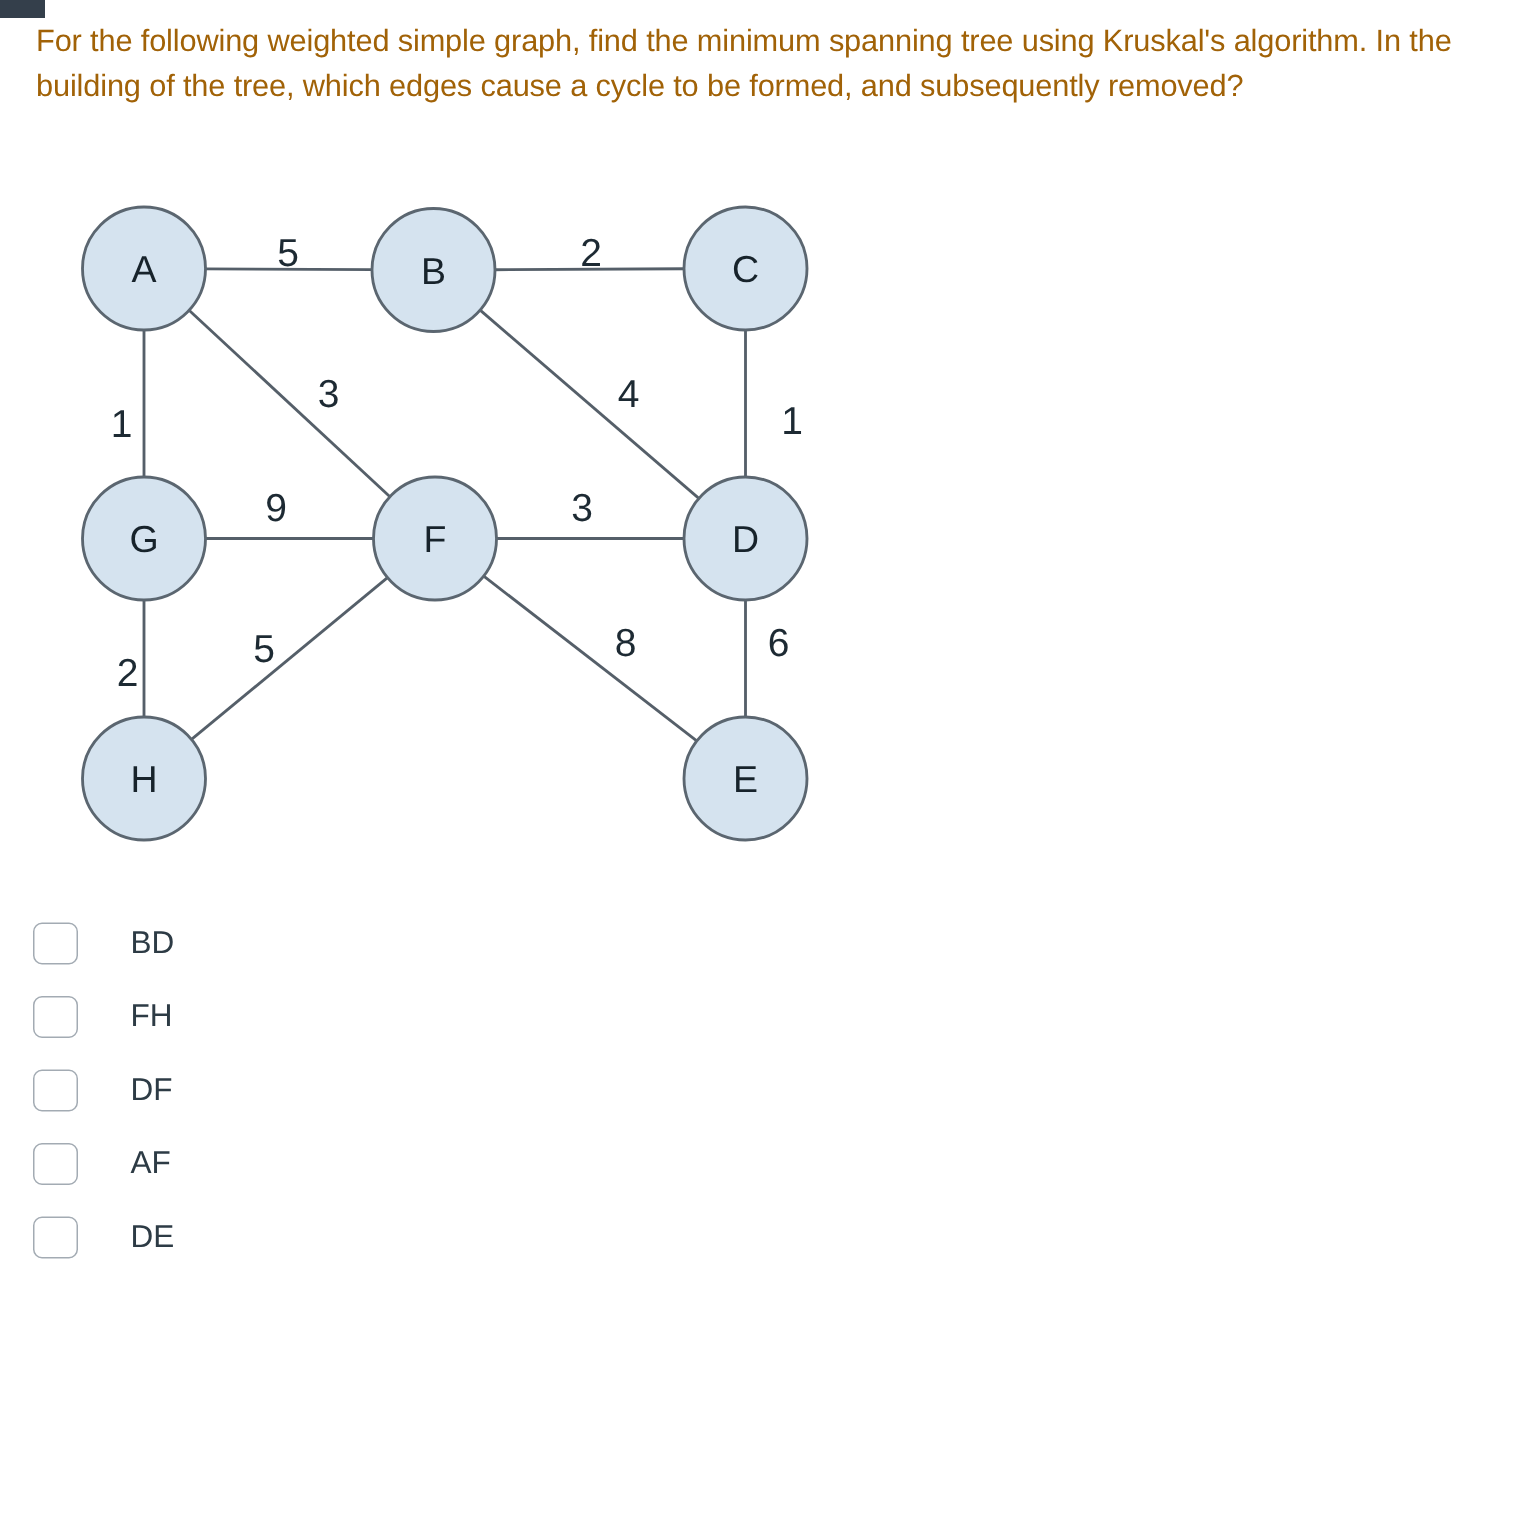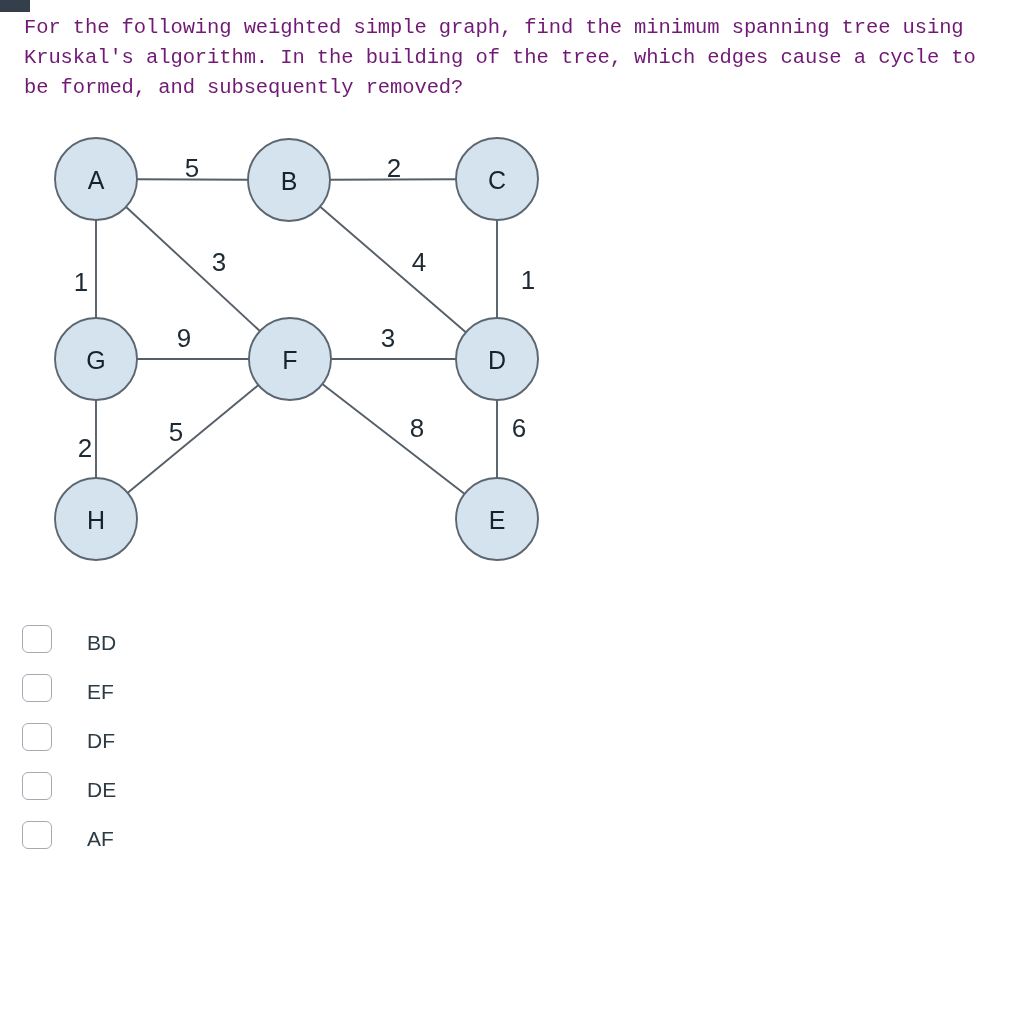--- a/index.html
+++ b/index.html
@@ -24,23 +24,22 @@
     height: 12px;
     background: #343f4b;
   }
   #question-text {
     position: absolute;
     left: 24px;
     top: 13px;
     width: 960px;
     font-size: 20.5px;
     line-height: 30px;
-    color: #701a75;
+    color: #a16207;
     letter-spacing: -0.1px;
-    font-family: Liberation Mono, monospace;
   }
   #graph-figure {
     position: absolute;
     left: 0;
     top: 118px;
     width: 600px;
     height: 460px;
   }
   #graph-svg {
     display: block;
@@ -70,21 +69,21 @@
     dominant-baseline: central;
   }
   #options-list {
     position: absolute;
     left: 0;
     top: 604px;
     width: 500px;
   }
   .option-row {
     display: flex;
-    align-items: flex-end;
+    align-items: center;
     height: 49px;
   }
   .option-checkbox {
     width: 30px;
     height: 28px;
     margin-left: 22px;
     border: 1.6px solid #a3abb3;
     border-radius: 6px;
     background: #ffffff;
     box-sizing: border-box;
@@ -157,27 +156,27 @@
   </svg>
 </div>
 
 <div id="options-list">
     <div class="option-row">
       <div class="option-checkbox" role="checkbox" aria-checked="false"></div>
       <span class="option-label">BD</span>
     </div>
     <div class="option-row">
       <div class="option-checkbox" role="checkbox" aria-checked="false"></div>
-      <span class="option-label">EF</span>
+      <span class="option-label">FH</span>
     </div>
     <div class="option-row">
       <div class="option-checkbox" role="checkbox" aria-checked="false"></div>
       <span class="option-label">DF</span>
     </div>
     <div class="option-row">
       <div class="option-checkbox" role="checkbox" aria-checked="false"></div>
-      <span class="option-label">DE</span>
+      <span class="option-label">AF</span>
     </div>
     <div class="option-row">
       <div class="option-checkbox" role="checkbox" aria-checked="false"></div>
-      <span class="option-label">AF</span>
+      <span class="option-label">DE</span>
     </div>
   </div>
 
 </body></html>

